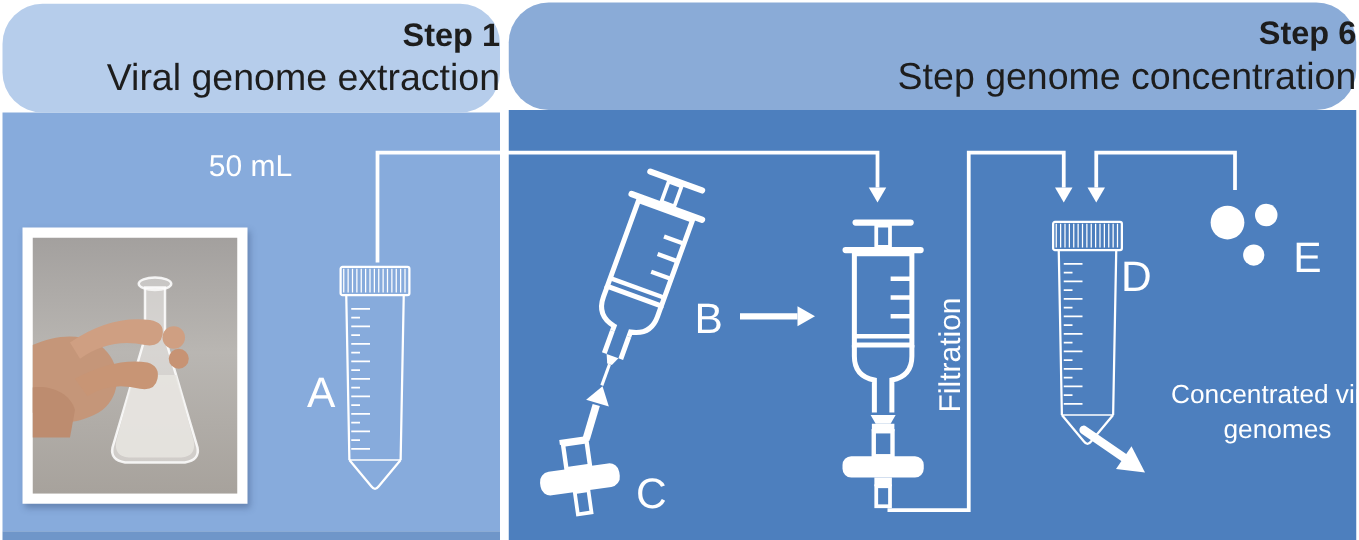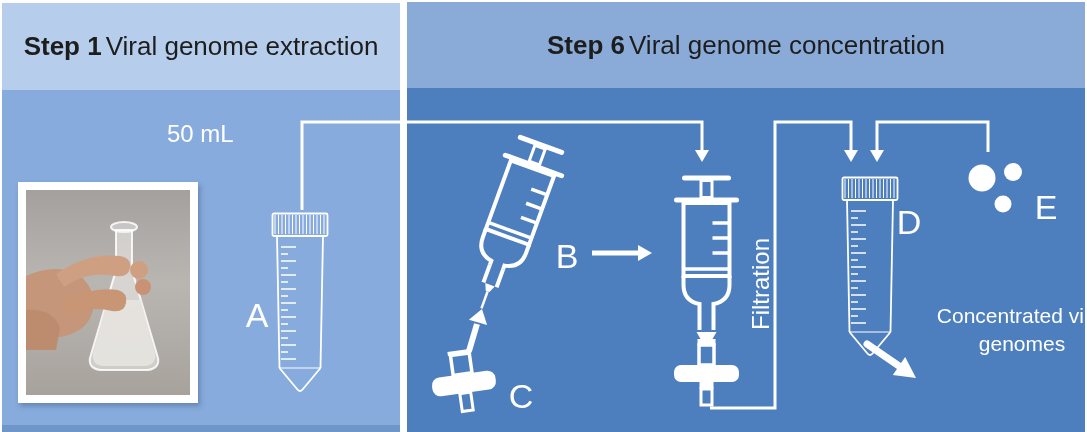--- a/index.html
+++ b/index.html
@@ -6,23 +6,23 @@
   .canvas{
     position:relative;width:1087px;height:432px;overflow:hidden;
     font-family:"Liberation Sans", sans-serif;background:#ffffff;
   }
   .panel{position:absolute;}
   .p1-header{left:2px;top:3px;width:398px;height:87px;background:var(--step1-header,#b6cdeb);}
   .p1-body{left:2px;top:90px;width:398px;height:335px;background:var(--step1-body,#87abdc);}
   .p1-footer{left:2px;top:425px;width:398px;height:7px;background:var(--step1-footer,#6f96c9);}
   .p2-header{left:407px;top:2px;width:678px;height:86px;background:var(--step2-header,#8aabd7);}
   .p2-body{left:407px;top:88px;width:678px;height:344px;background:var(--step2-body,#4d7fbe);}
-  .hdr{display:flex;flex-direction:row;align-items:center;justify-content:center;gap:4px;}
+  .hdr{display:flex;flex-direction:column;align-items:flex-end;justify-content:center;gap:4px;border-radius:32px;}
   .hdr .t{font-size:26px;font-weight:bold;color:var(--header-text,#1d1d1d);line-height:1.1;}
-  .hdr .s{font-size:26px;font-weight:normal;color:var(--header-text,#1d1d1d);line-height:1.1;}
+  .hdr .s{font-size:30px;font-weight:normal;color:var(--header-text,#1d1d1d);line-height:1.1;}
   .wlabel{position:absolute;color:#ffffff;}
   .vol{left:167px;top:120px;font-size:24px;}
   .big-letter{font-size:34px;transform:translate(-50%,-50%);}
   .filtration{left:761px;top:284px;font-size:24px;transform:translate(-50%,-50%) rotate(-90deg);white-space:nowrap;}
   .result{left:934px;top:302px;width:176px;font-size:21px;line-height:1.32;text-align:center;}
   .linework{position:absolute;left:0;top:0;}
   .photo{
     position:absolute;left:18px;top:182px;width:180px;height:221px;background:#ffffff;
     box-sizing:border-box;padding:8px;box-shadow:2px 3px 5px rgba(40,60,100,0.35);
   }
@@ -35,21 +35,21 @@
 
   <div class="panel p1-body"></div>
   <div class="panel p1-footer"></div>
   <div class="panel p2-body"></div>
   <div class="panel p1-header hdr">
     <div class="t">Step 1</div>
     <div class="s">Viral genome extraction</div>
   </div>
   <div class="panel p2-header hdr">
     <div class="t">Step 6</div>
-    <div class="s">Viral genome concentration</div>
+    <div class="s">Step genome concentration</div>
   </div>
 
   <div class="photo">
     <svg width="164" height="205" viewBox="0 0 164 205">
       <defs>
         <linearGradient id="pg" x1="0" y1="0" x2="0" y2="1">
           <stop offset="0" stop-color="#a3a09e"></stop>
           <stop offset="0.45" stop-color="#b9b6b2"></stop>
           <stop offset="1" stop-color="#a7a29c"></stop>
         </linearGradient>

